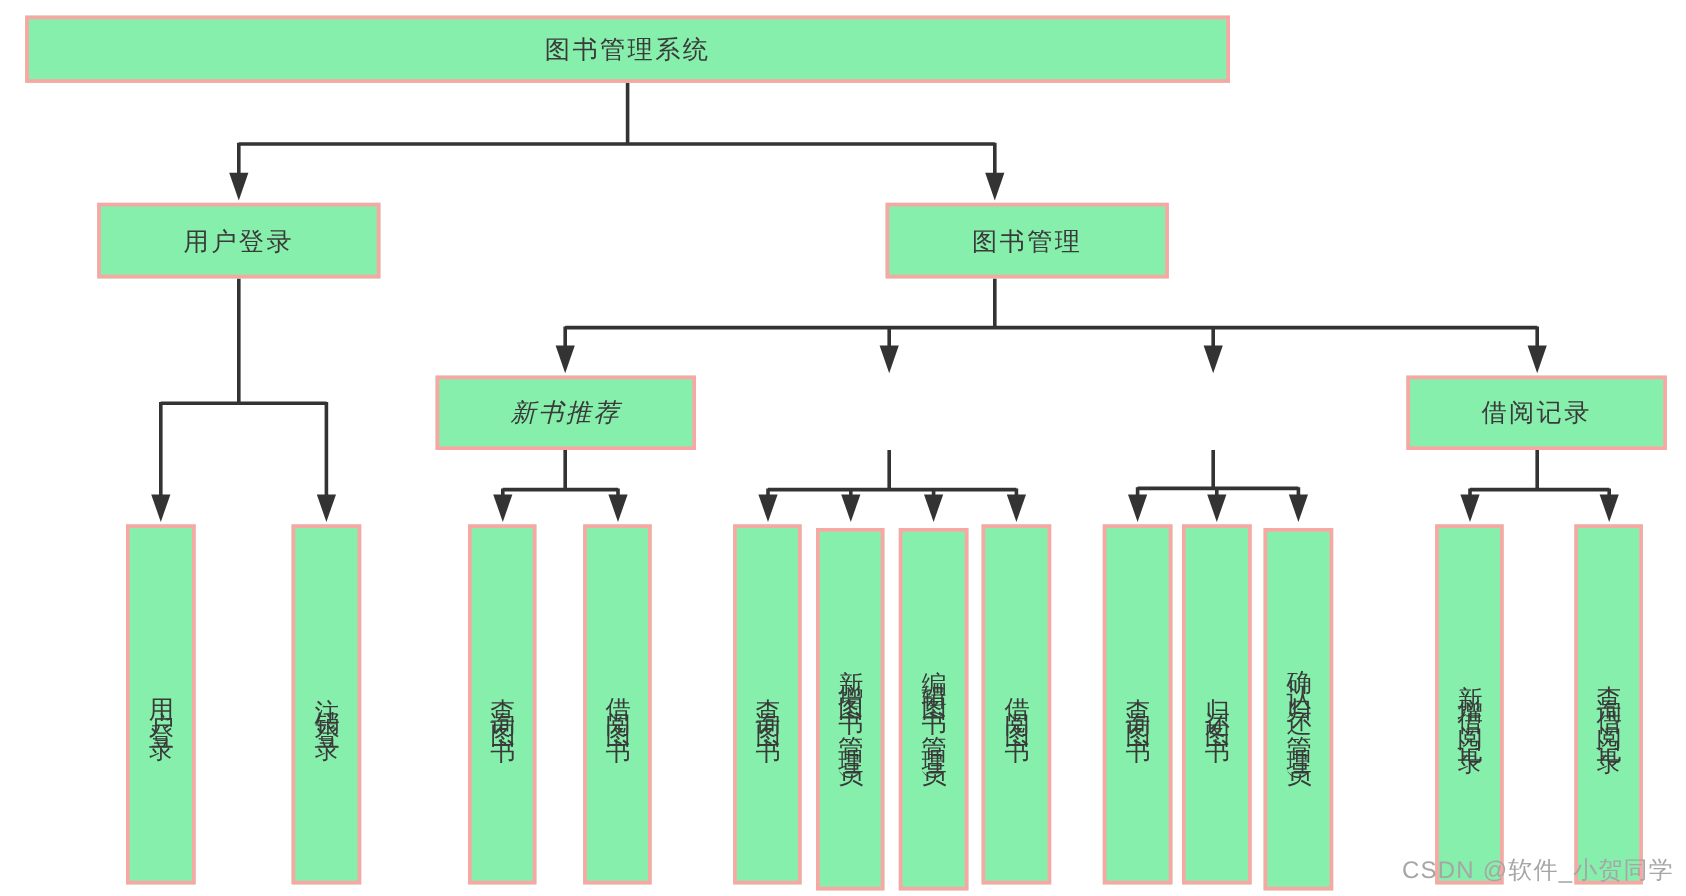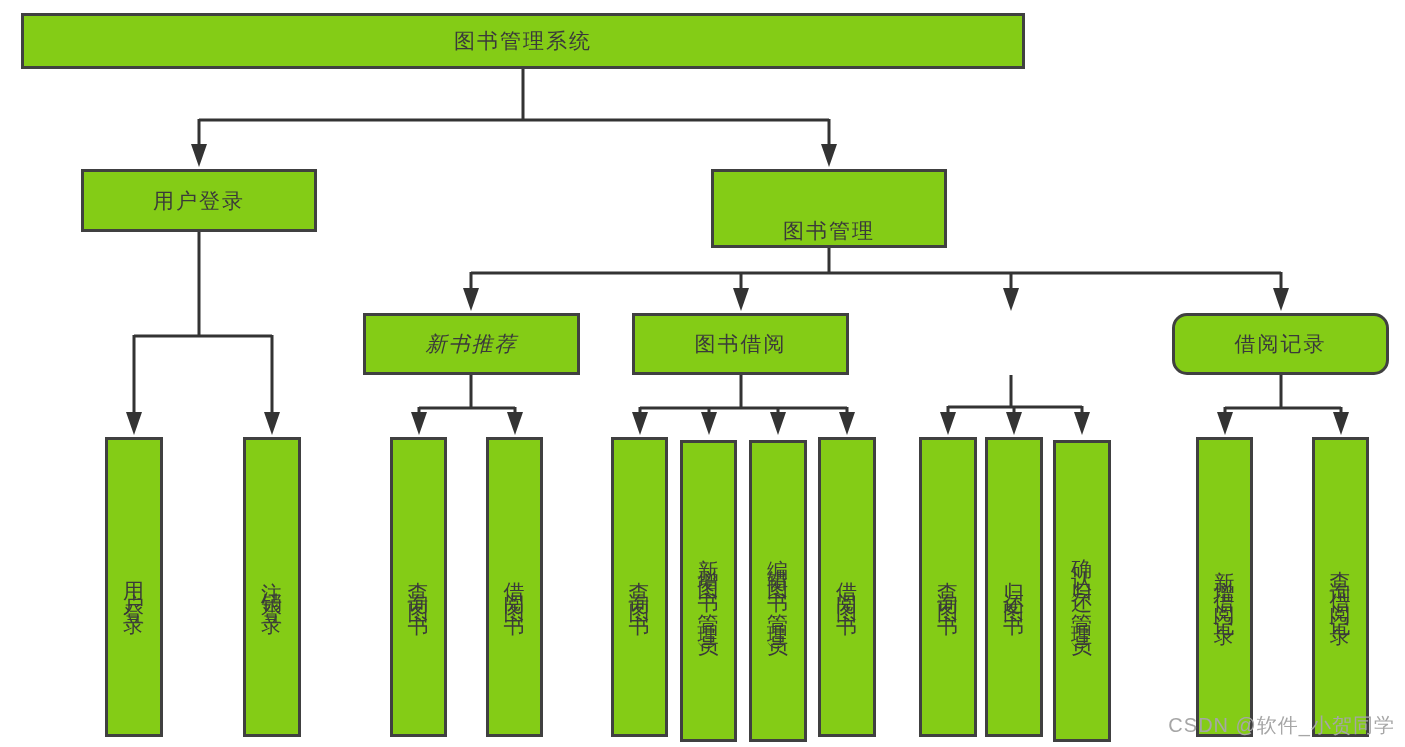--- a/index.html
+++ b/index.html
@@ -13,22 +13,22 @@
   }
   .wires {
     position: absolute;
     left: 0; top: 0;
     width: 1405px; height: 747px;
     pointer-events: none;
   }
   .node {
     position: absolute;
     box-sizing: border-box;
-    border: 3px solid #404040;
-    background: #84cc16;
+    border: 3px solid #fca5a5;
+    background: #86efac;
     display: flex;
     align-items: center;
     justify-content: center;
     color: #3a3a3a;
   }
   .node.h .label {
     font-size: 21px;
     letter-spacing: 2px;
     white-space: nowrap;
   }
@@ -95,31 +95,28 @@
     </g>
   </svg>
 
   <div class="node h" style="left:21px; top:13px; width:1004px; height:56px;">
     <span class="label">图书管理系统</span>
   </div>
 
   <div class="node h" style="left:81px; top:169px; width:236px; height:63px;">
     <span class="label">用户登录</span>
   </div>
-  <div class="node h" style="left:711px; top:169px; width:236px; height:79px;align-items:flex-end;">
+  <div class="node h" style="left:738px; top:169px; width:236px; height:63px;">
     <span class="label">图书管理</span>
   </div>
 
   <div class="node h" style="left:363px; top:313px; width:217px; height:62px;font-style:italic;">
     <span class="label">新书推荐</span>
   </div>
-  <div class="node h" style="left:632px; top:313px; width:217px; height:62px;">
-    <span class="label">图书借阅</span>
-  </div>
-  <div class="node h" style="left:1172px; top:313px; width:217px; height:62px;border-radius:15px;">
+  <div class="node h" style="left:1172px; top:313px; width:217px; height:62px;">
     <span class="label">借阅记录</span>
   </div>
 
   <div class="node v" style="left:105px; top:437px; width:58px; height:300px;">
     <span class="label">用户登录</span>
   </div>
   <div class="node v" style="left:243px; top:437px; width:58px; height:300px;">
     <span class="label">注销登录</span>
   </div>
 

